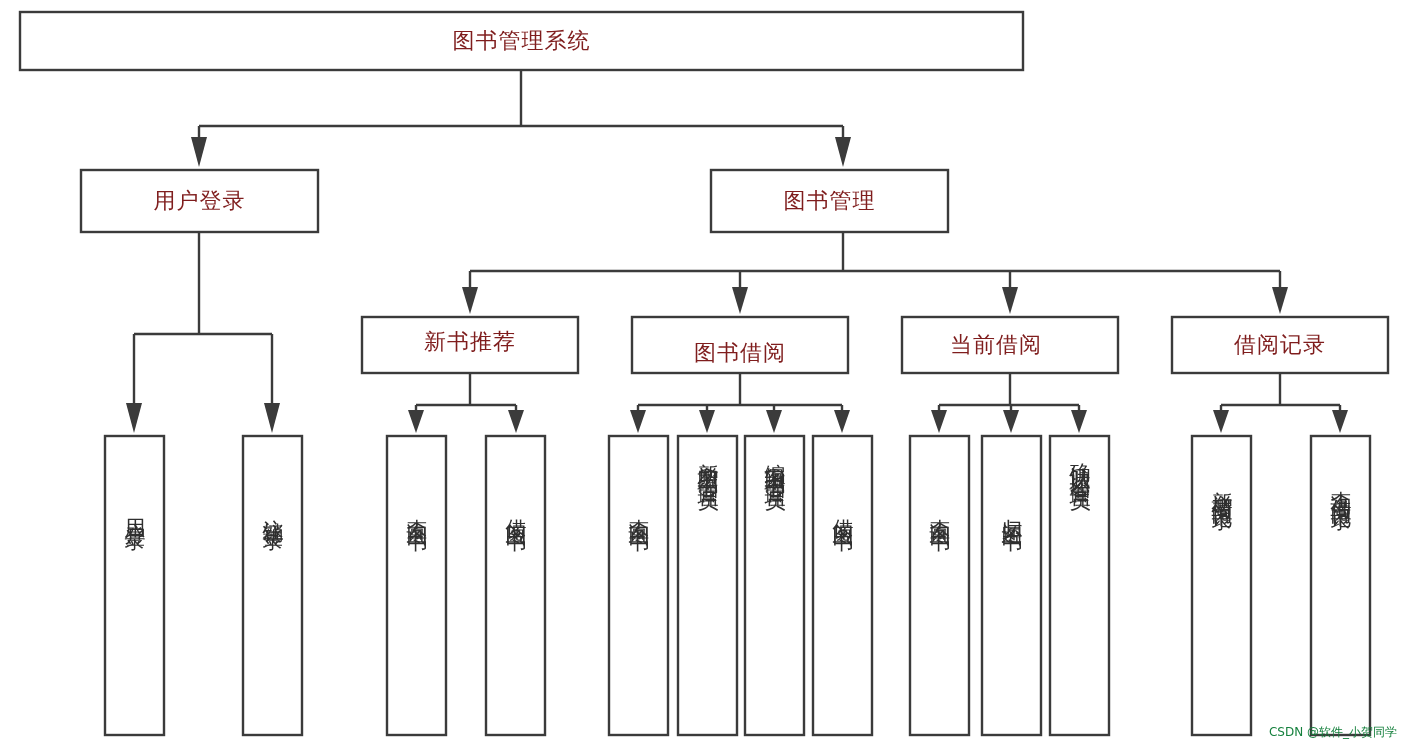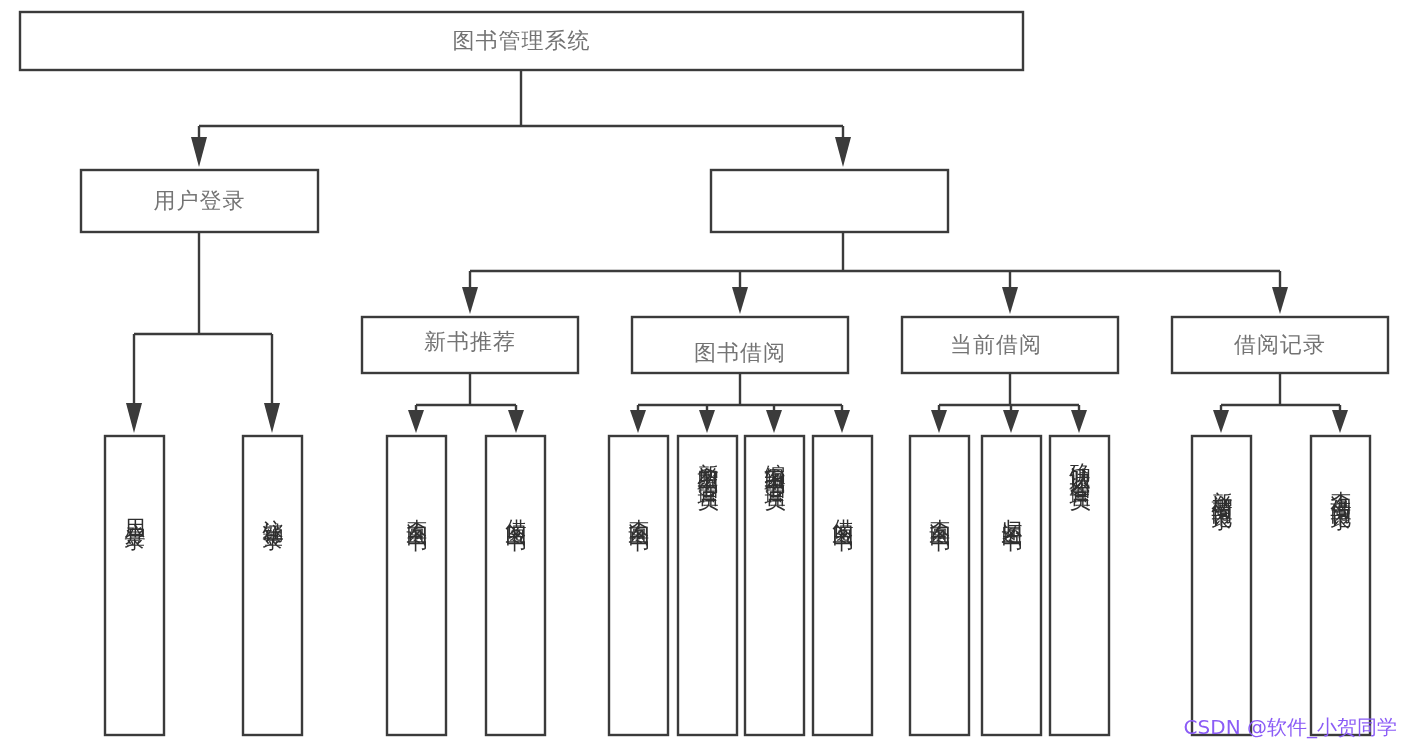--- a/index.html
+++ b/index.html
@@ -62,31 +62,31 @@
   .hlabel-wrap {
     position: absolute;
     display: flex;
     align-items: center;
     justify-content: center;
     pointer-events: none;
   }
   .hlabel-text {
     font-family: "DejaVu Sans", "Liberation Sans", sans-serif;
     font-size: 22px;
-    color: #737373;
+    color: #7f1d1d;
     letter-spacing: 1px;
     white-space: nowrap;
   }
   #watermark {
     position: absolute;
     right: 8px;
     bottom: 6px;
     font-family: "DejaVu Sans", "Liberation Sans", sans-serif;
-    font-size: 20px;
-    color: #8b5cf6;
+    font-size: 12px;
+    color: #15803d;
     white-space: nowrap;
     pointer-events: none;
   }
 </style>
 </head>
 <body>
 
 <div id="diagram-root">
 
   <svg id="tree-svg" viewBox="0 0 1405 747">
@@ -194,20 +194,23 @@
   </svg>
 
   <div class="hlabel-wrap" style="left:20px; top:12px; width:1003px; height:58px;">
     <span class="hlabel-text">图书管理系统</span>
   </div>
 
   <div class="hlabel-wrap" style="left:81px; top:170px; width:237px; height:62px;">
     <span class="hlabel-text">用户登录</span>
   </div>
 
+  <div class="hlabel-wrap" style="left:711px; top:170px; width:237px; height:62px;">
+    <span class="hlabel-text">图书管理</span>
+  </div>
 
   <div class="hlabel-wrap" style="left:362px; top:317px; width:216px; height:49px;">
     <span class="hlabel-text">新书推荐</span>
   </div>
 
   <div class="hlabel-wrap" style="left:632px; top:317px; width:216px; height:72px;">
     <span class="hlabel-text">图书借阅</span>
   </div>
 
   <div class="hlabel-wrap" style="left:902px; top:317px; width:188px; height:56px;">

